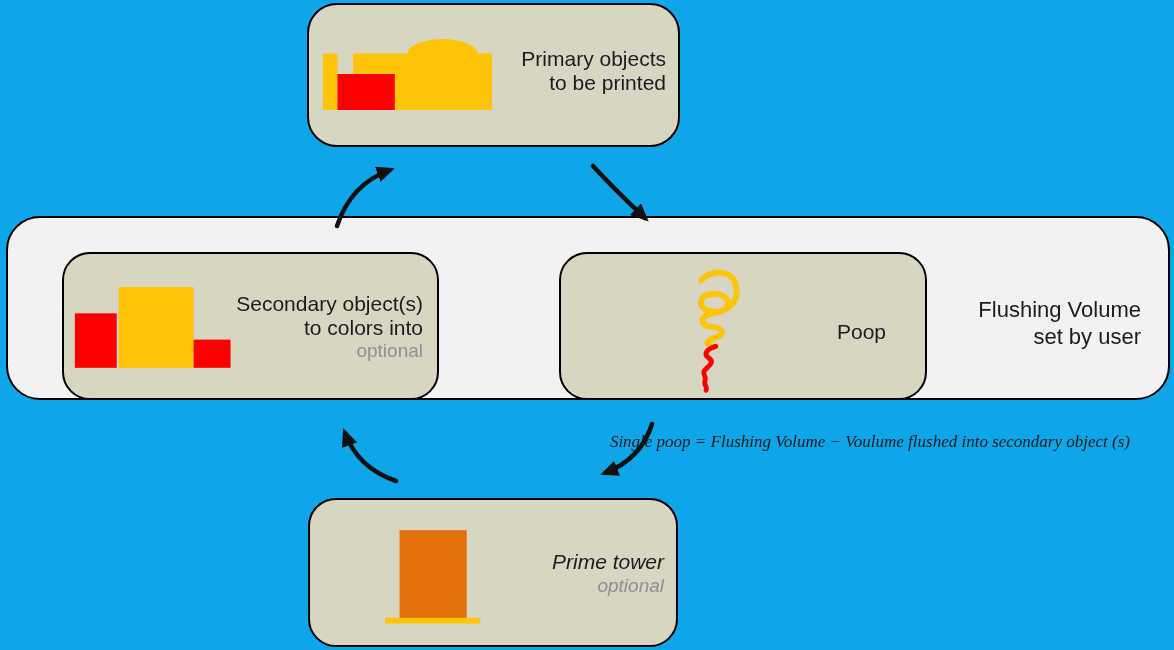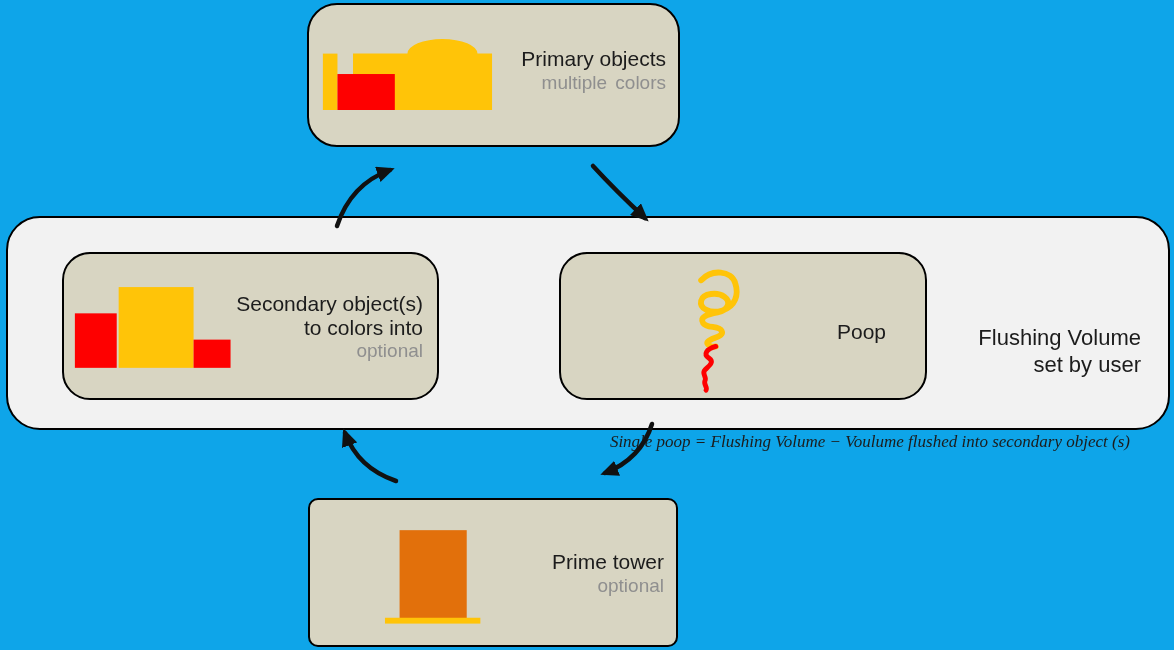--- a/index.html
+++ b/index.html
@@ -5,53 +5,53 @@
   :root{
     --box-fill:#d8d5c2; --container-fill:#f2f2f2; --border:#000000;
     --yellow:#ffc408; --red:#fe0000; --orange:#e2700b;
     --text:#1c1c1c; --muted-text:#8f8f8f; --arrow:#111111;
   }
   *{margin:0;padding:0;box-sizing:border-box;}
   body{background:#ffffff;font-family:"Liberation Sans",sans-serif;}
   .canvas{position:relative;width:1174px;height:650px;background:#0ea5e9;overflow:hidden;}
   .node{position:absolute;background:var(--box-fill);border:2.5px solid var(--border);}
   .top-box{left:307px;top:3px;width:373px;height:144px;border-radius:30px;}
-  .outer-container{left:6px;top:216px;width:1164px;height:214px;border-radius:34px;background:var(--container-fill);border:2.5px solid var(--border);position:absolute;}
+  .outer-container{left:6px;top:216px;width:1164px;height:184px;border-radius:34px;background:var(--container-fill);border:2.5px solid var(--border);position:absolute;}
   .secondary-box{left:54px;top:34px;width:377px;height:148px;border-radius:28px;}
   .poop-box{left:551px;top:34px;width:368px;height:148px;border-radius:28px;}
-  .prime-box{left:308px;top:498px;width:370px;height:149px;border-radius:10px;}
+  .prime-box{left:308px;top:498px;width:370px;height:149px;border-radius:28px;font-style:italic;}
   .icon-svg{position:absolute;left:0;top:0;width:100%;height:100%;display:block;}
   .node-text{position:absolute;text-align:right;color:var(--text);font-size:21px;line-height:23.5px;white-space:nowrap;}
   .subtitle{font-size:19px;color:var(--muted-text);line-height:23px;word-spacing:3px;}
   .top-text{right:12px;top:42px;}
   .secondary-text{right:14px;top:38px;}
   .prime-text{right:12px;top:50px;}
   .poop-label{position:absolute;left:276px;top:66px;font-size:21px;color:var(--text);}
-  .flush-label{position:absolute;right:27px;top:78px;text-align:right;color:var(--text);font-size:22px;line-height:27px;margin-top:28px;}
+  .flush-label{position:absolute;right:27px;top:78px;text-align:right;color:var(--text);font-size:22px;line-height:27px;}
   .formula{position:absolute;right:44px;top:432px;font-family:"Liberation Serif",serif;font-style:italic;font-size:17px;color:var(--text);white-space:nowrap;}
   .arrows{position:absolute;left:0;top:0;width:1174px;height:650px;pointer-events:none;}
   .arrow-path{stroke:var(--arrow);stroke-width:4.5;fill:none;stroke-linecap:round;}
   .y{fill:var(--yellow);} .r{fill:var(--red);} .o{fill:var(--orange);}
   .sq-y{stroke:var(--yellow);stroke-width:6;fill:none;stroke-linecap:round;stroke-linejoin:round;}
   .sq-r{stroke:var(--red);stroke-width:5;fill:none;stroke-linecap:round;stroke-linejoin:round;}
 </style>
 </head>
 <body>
 
 <div class="canvas">
 
   <div class="node top-box">
     <svg class="icon-svg" viewBox="0 0 373 144">
       <rect class="y" x="11" y="50" width="15" height="58"></rect>
       <path class="y" d="M42,108 L42,50 L98,50 A36,15 0 0 1 170,50 L185,50 L185,108 Z"></path>
       <rect class="r" x="26" y="71" width="59" height="37"></rect>
     </svg>
     <div class="node-text top-text">
       <div>Primary objects</div>
-      <div class="subtitle">multiple colors</div>
+      <div>to be printed</div>
     </div>
   </div>
 
   <div class="outer-container">
 
     <div class="node secondary-box">
       <svg class="icon-svg" viewBox="0 0 377 148">
         <rect class="y" x="53" y="34" width="77" height="83"></rect>
         <rect class="r" x="8" y="61" width="43" height="56"></rect>
         <rect class="r" x="130" y="88" width="38" height="29"></rect>

